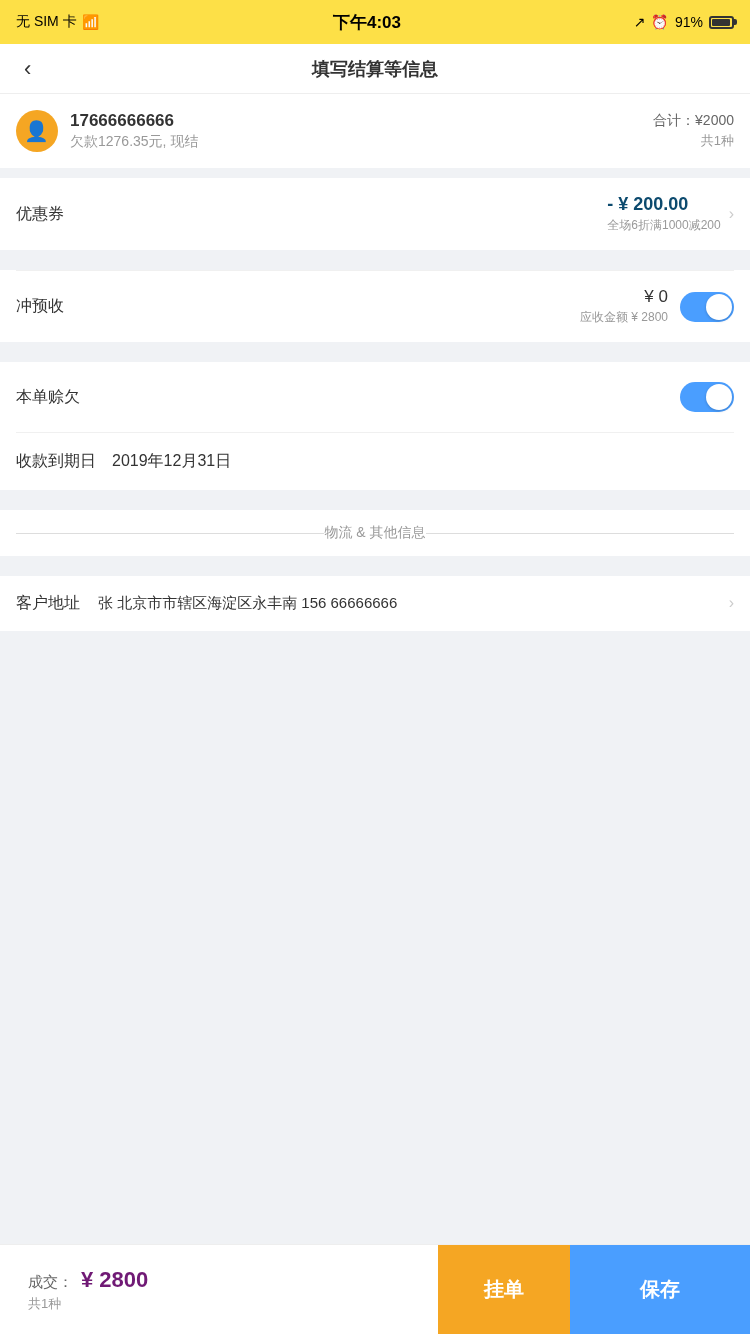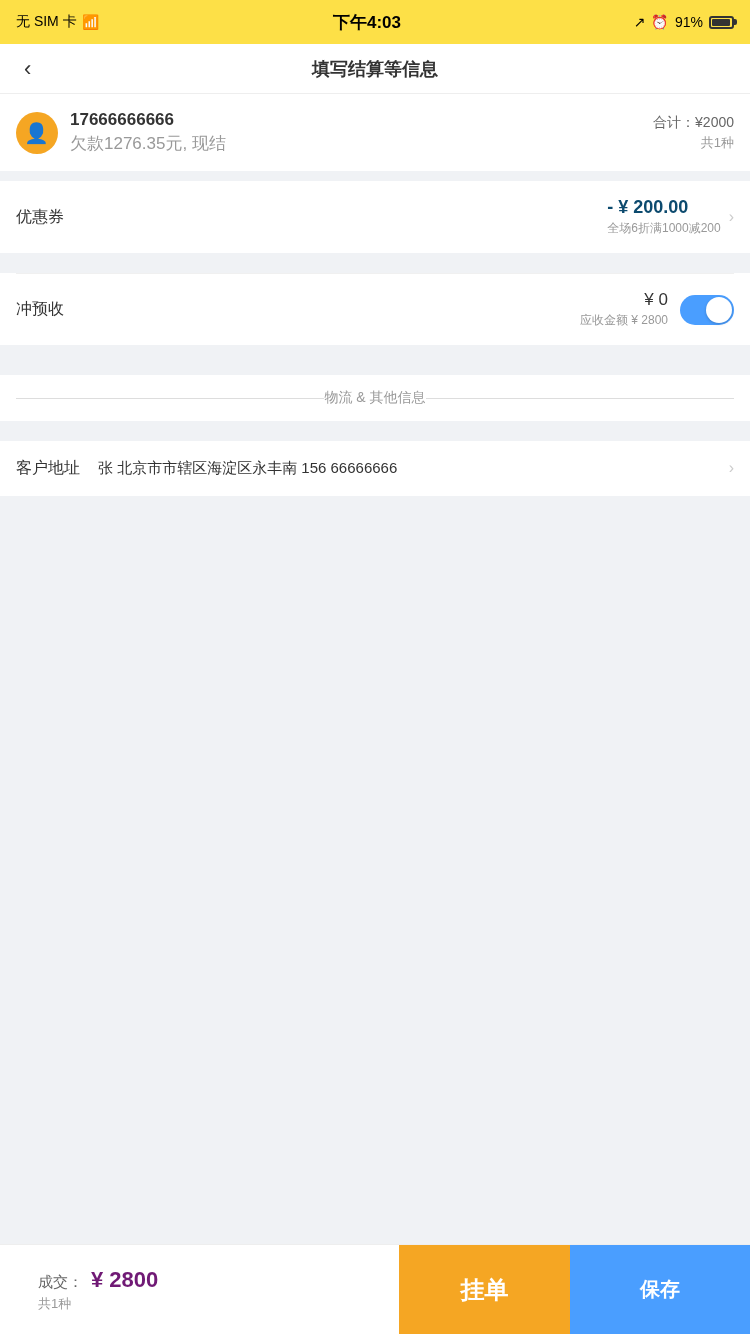--- a/index.html
+++ b/index.html
@@ -99,21 +99,21 @@
     .customer-left { display: flex; align-items: center; gap: 12px; }
     .avatar {
       width: 42px; height: 42px;
       background: #f5a623;
       border-radius: 50%;
       display: flex; align-items: center; justify-content: center;
       font-size: 20px; color: #fff;
     }
     .customer-info {}
     .customer-phone { font-size: 17px; font-weight: 600; color: #333; }
-    .customer-sub { font-size: 17px; color: #999; margin-top: 2px; }
+    .customer-sub { font-size: 14px; color: #999; margin-top: 2px; }
     .customer-right { text-align: right; }
     .total-label { font-size: 14px; color: #666; }
     .total-count { font-size: 13px; color: #999; margin-top: 2px; }
 
     
     .row-item {
       display: flex;
       align-items: center;
       justify-content: space-between;
       padding: 16px 0;
@@ -228,31 +228,31 @@
       left: 0;
       width: 750px;
       height: 90px;
       background: #fff;
       display: flex;
       align-items: center;
       border-top: 1px solid #eee;
     }
     .bottom-summary {
       flex: 1;
-      padding: 0 38px;
+      padding: 0 28px;
     }
     .bottom-deal { font-size: 15px; color: #666; display: flex; align-items: baseline; gap: 8px; }
     .bottom-deal-label { color: #666; }
     .bottom-amount { font-size: 22px; font-weight: 700; color: #701a75; }
     .bottom-count { font-size: 13px; color: #999; margin-top: 2px; }
     .btn-hold {
-      width: 171px; height: 90px;
+      width: 132px; height: 90px;
       background: #f5a623;
       display: flex; align-items: center; justify-content: center;
-      font-size: 24px; font-weight: 600; color: #fff;
+      font-size: 20px; font-weight: 600; color: #fff;
       cursor: pointer;
     }
     .btn-save {
       width: 180px; height: 90px;
       background: #4a9eff;
       display: flex; align-items: center; justify-content: center;
       font-size: 20px; font-weight: 600; color: #fff;
       cursor: pointer;
     }
   </style>
@@ -329,20 +329,35 @@
         </div>
         <div class="toggle">
           <div class="toggle-knob"></div>
         </div>
       </div>
     </div>
   </div>
 
   <div class="divider-section"></div>
 
+  <div class="section">
+    <div class="debt-row">
+      <span class="debt-label">本单赊欠</span>
+      <div class="toggle">
+        <div class="toggle-knob"></div>
+      </div>
+    </div>
+
+    <div style="height:1px;background:#f0f0f0;"></div>
+
+    <div class="due-row">
+      <span class="due-label">收款到期日</span>
+      <span class="due-value">2019年12月31日</span>
+    </div>
+  </div>
 
   <div class="divider-section"></div>
 
   <div class="section">
     <div class="logistics-header">
       <div class="logistics-line"></div>
       <span class="logistics-text">物流 &amp; 其他信息</span>
       <div class="logistics-line"></div>
     </div>
   </div>

